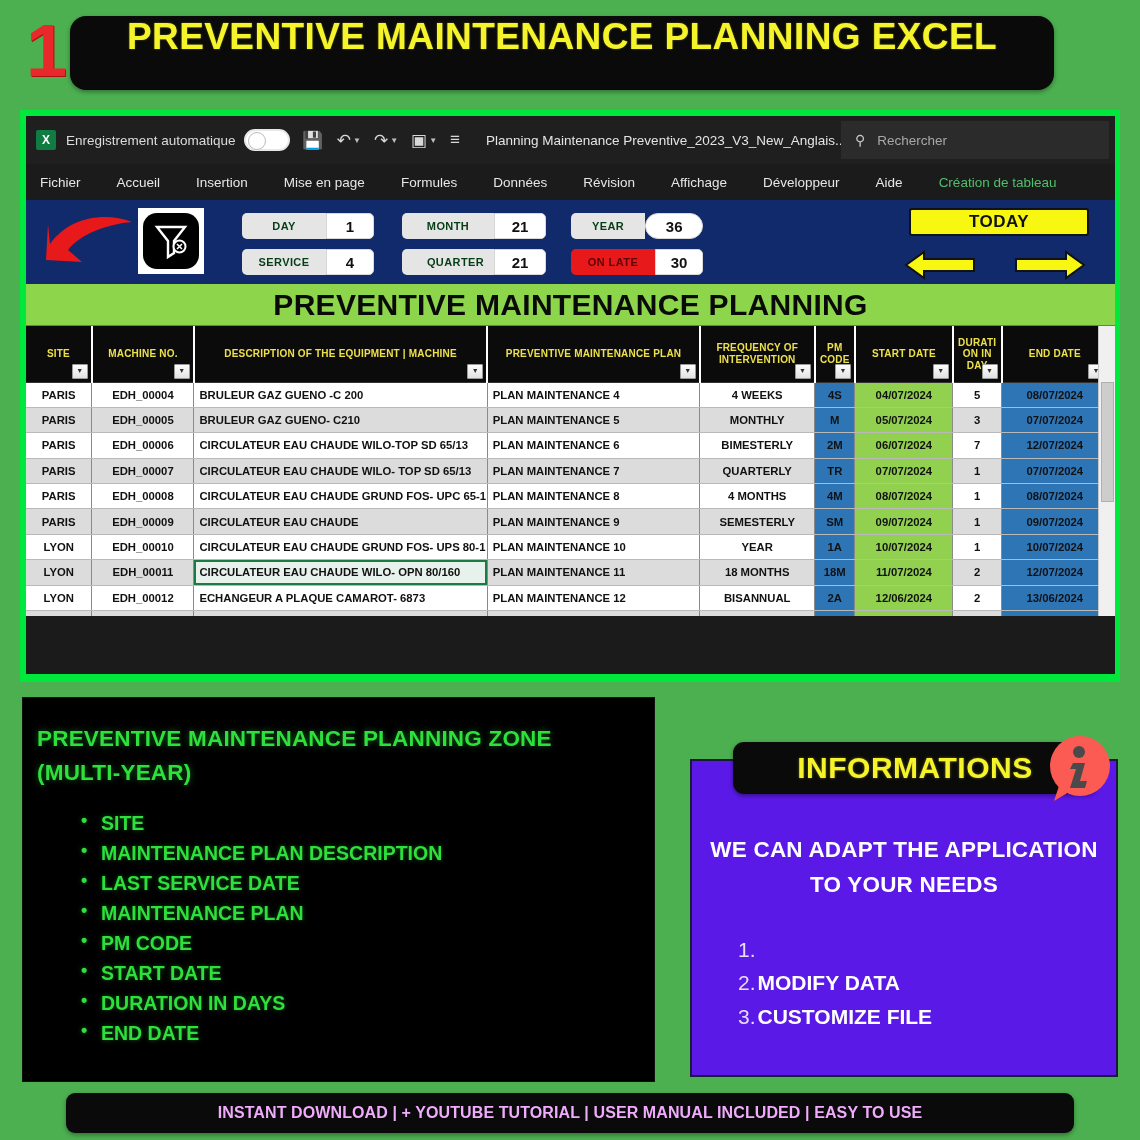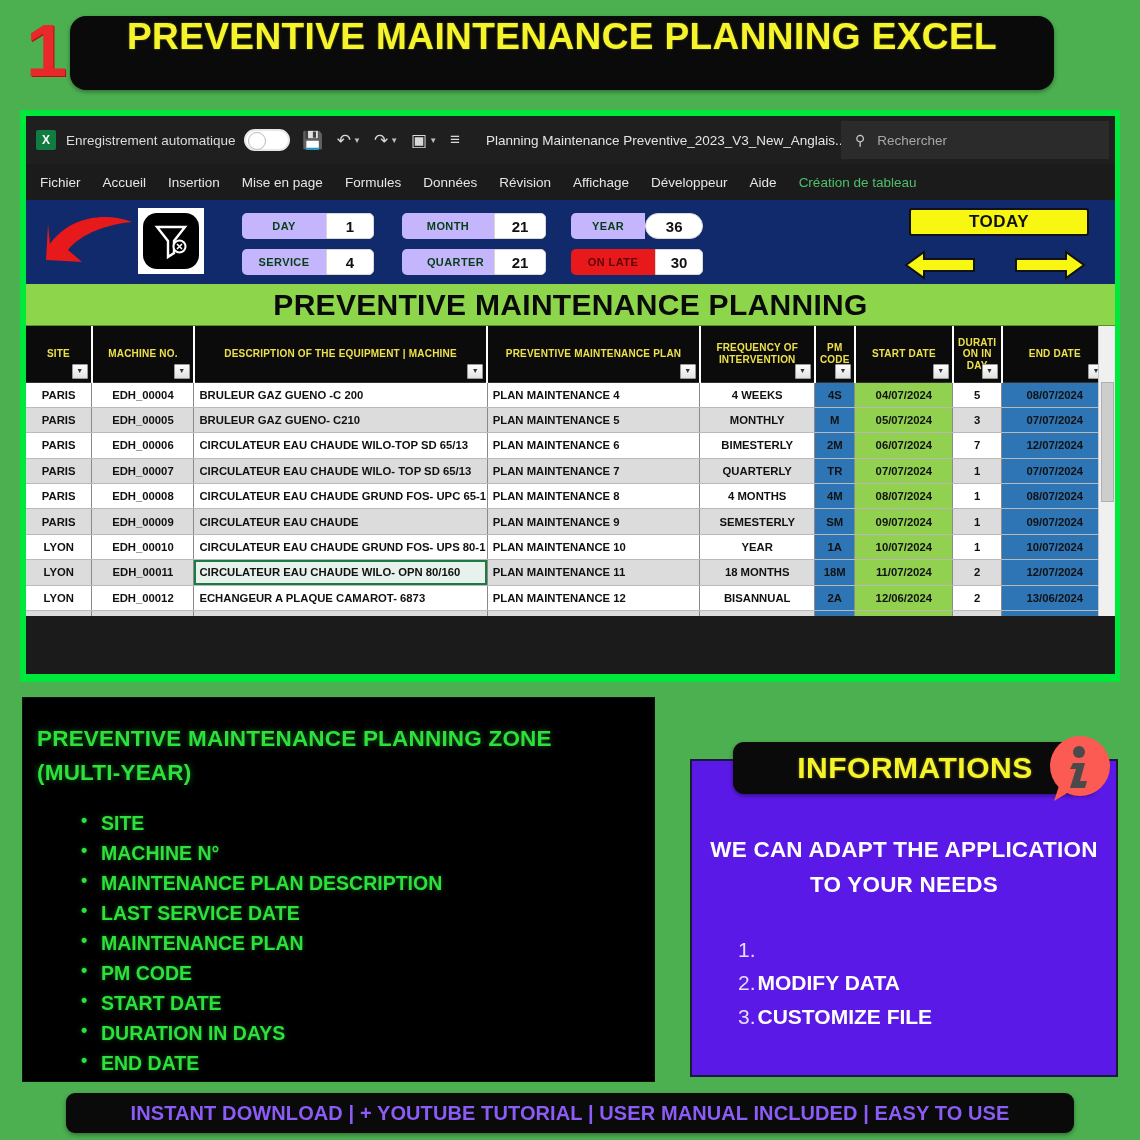--- a/index.html
+++ b/index.html
@@ -82,21 +82,21 @@
     position: absolute; right: 6px; top: 5px;
     width: 268px; height: 38px; background: #2b2b2b;
     display: flex; align-items: center; padding: 0 14px; gap: 12px;
   }
   .search-box .mag { color: #c9c9c9; font-size: 14px; }
   .search-box .ph { color: #a8a8a8; font-size: 13.5px; }
 
   
   .ribbon {
     height: 36px; background: #1b1b1b;
-    display: flex; align-items: center; padding: 0 14px; gap: 22px;
+    display: flex; align-items: center; padding: 0 14px; gap: 36px;
   }
   .ribbon .tab { color: #e6e6e6; font-size: 13.5px; white-space: nowrap; }
   .ribbon .tab.accent { color: #4ec06a; }
 
   
   .ctrl-strip {
     height: 84px; background: #102a6B; position: relative;
   }
   .back-arrow { position: absolute; left: 18px; top: 10px; }
   .filter-icon {
@@ -105,21 +105,21 @@
     display: flex; align-items: center; justify-content: center;
   }
   .filter-icon .inner {
     width: 56px; height: 56px; background: #000; border-radius: 14px;
     display: flex; align-items: center; justify-content: center;
   }
   .pill {
     position: absolute; height: 26px; display: flex; align-items: stretch;
   }
   .pill .lbl {
-    background: #c4b5fd; color: #053d15; font-size: 11px; font-weight: bold;
+    background: #e5e5e5; color: #053d15; font-size: 11px; font-weight: bold;
     display: flex; align-items: center; justify-content: center;
     border-radius: 5px 0 0 5px; letter-spacing: .4px;
   }
   .pill.late .lbl { background: #E8191B; color: #5d0305; }
   .pill .val {
     background: #fff; color: #111; font-size: 15px; font-weight: bold;
     display: flex; align-items: center; justify-content: center;
     min-width: 46px; border-radius: 0 5px 5px 0; border: 1px solid #d8d8d8;
   }
   .today-btn {
@@ -228,21 +228,21 @@
   .info-steps .step .n { color: #e6ddfb; font-weight: normal; }
 
   
   .footer {
     position: absolute; left: 66px; top: 1093px;
     width: 1008px; height: 40px;
     background: #0a0a0a; border-radius: 9px;
     display: flex; align-items: center; justify-content: center;
     box-shadow: 0 2px 4px rgba(0,0,0,.35);
   }
-  .footer span { color: #8b5cf6; font-size: 20px; font-weight: bold; white-space: nowrap; letter-spacing: .1px; }
+  .footer span { color: #f0abfc; font-size: 16px; font-weight: bold; white-space: nowrap; letter-spacing: .1px; }
 </style>
 </head>
 <body>
 
 <div class="top-banner">
   <div class="num-badge">1</div>
   <div class="banner-pill">
     <span>PREVENTIVE MAINTENANCE PLANNING EXCEL</span>
   </div>
 </div>
@@ -483,21 +483,20 @@
     </div>
   </div>
 
 </div>
 </div>
 
 <div class="zone-panel">
   <div class="zone-title">PREVENTIVE  MAINTENANCE  PLANNING  ZONE (MULTI-YEAR)</div>
   <ul class="zone-list" id="zone-list">
       <li>SITE</li>
-      <li>MACHINE N°</li>
       <li>MAINTENANCE PLAN DESCRIPTION</li>
       <li>LAST SERVICE DATE</li>
       <li>MAINTENANCE PLAN</li>
       <li>PM CODE</li>
       <li>START DATE</li>
       <li>DURATION IN DAYS</li>
       <li>END DATE</li>
     </ul>
 </div>
 

